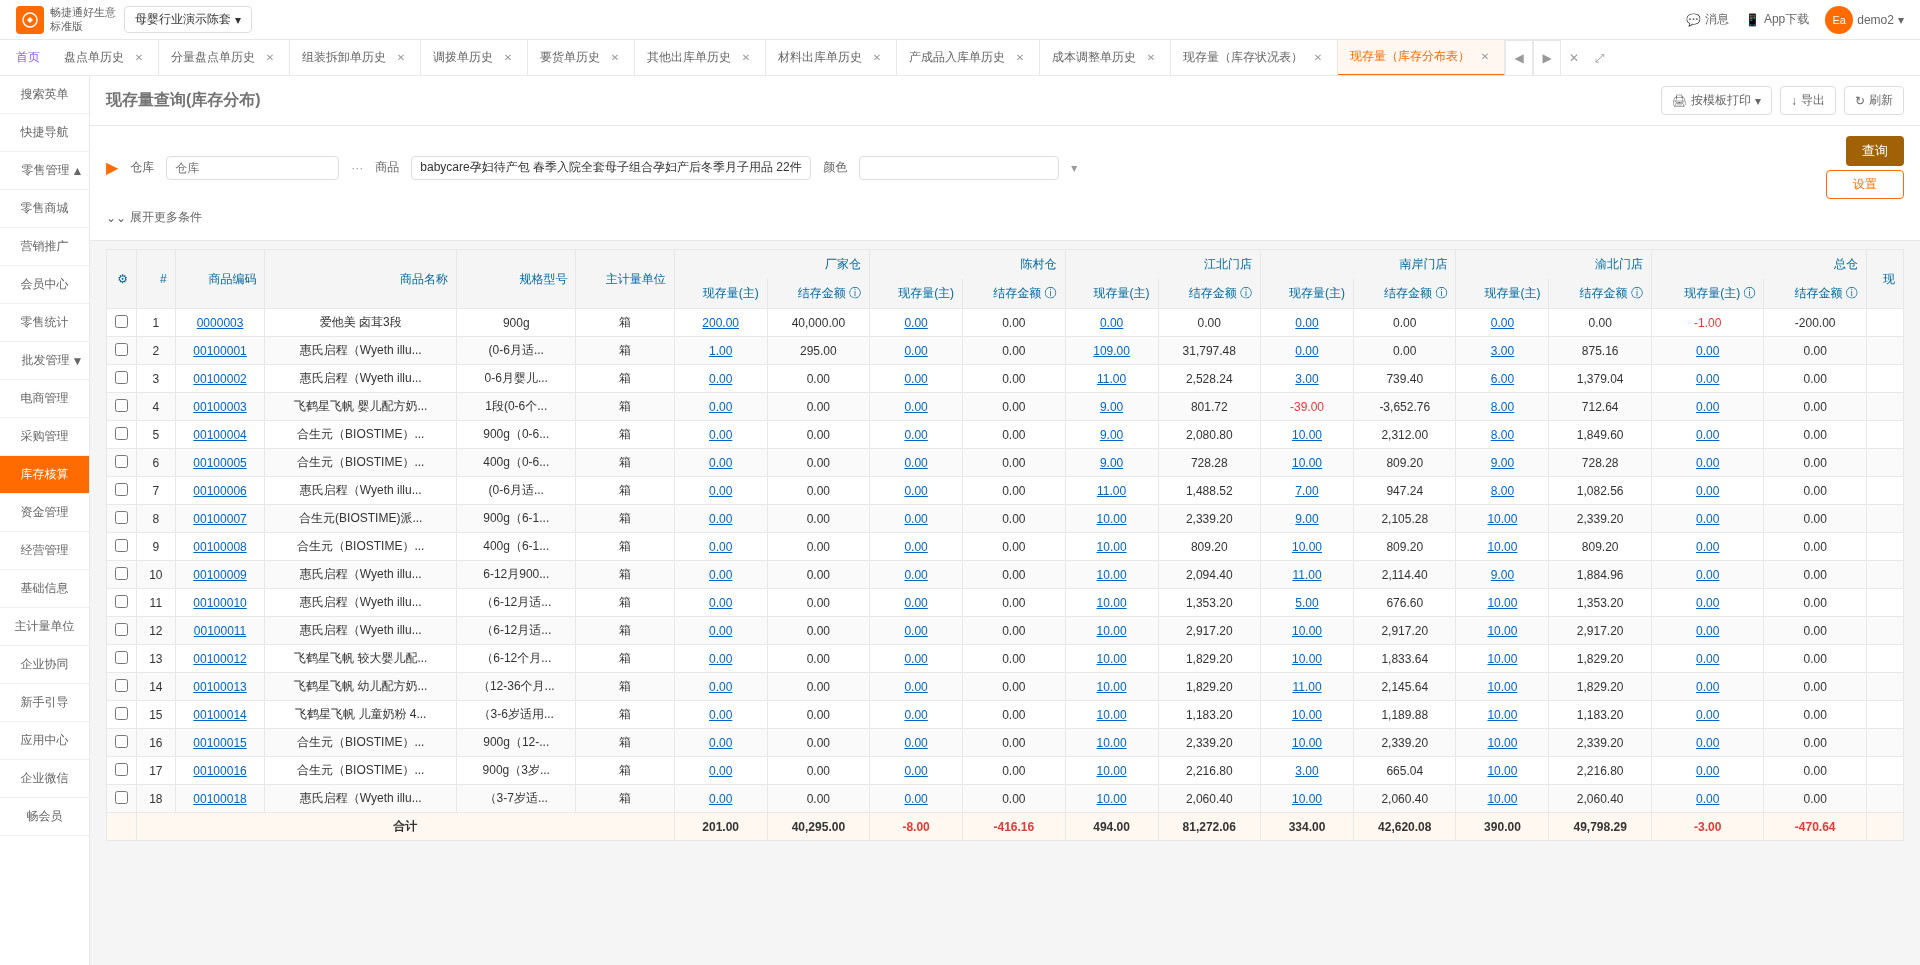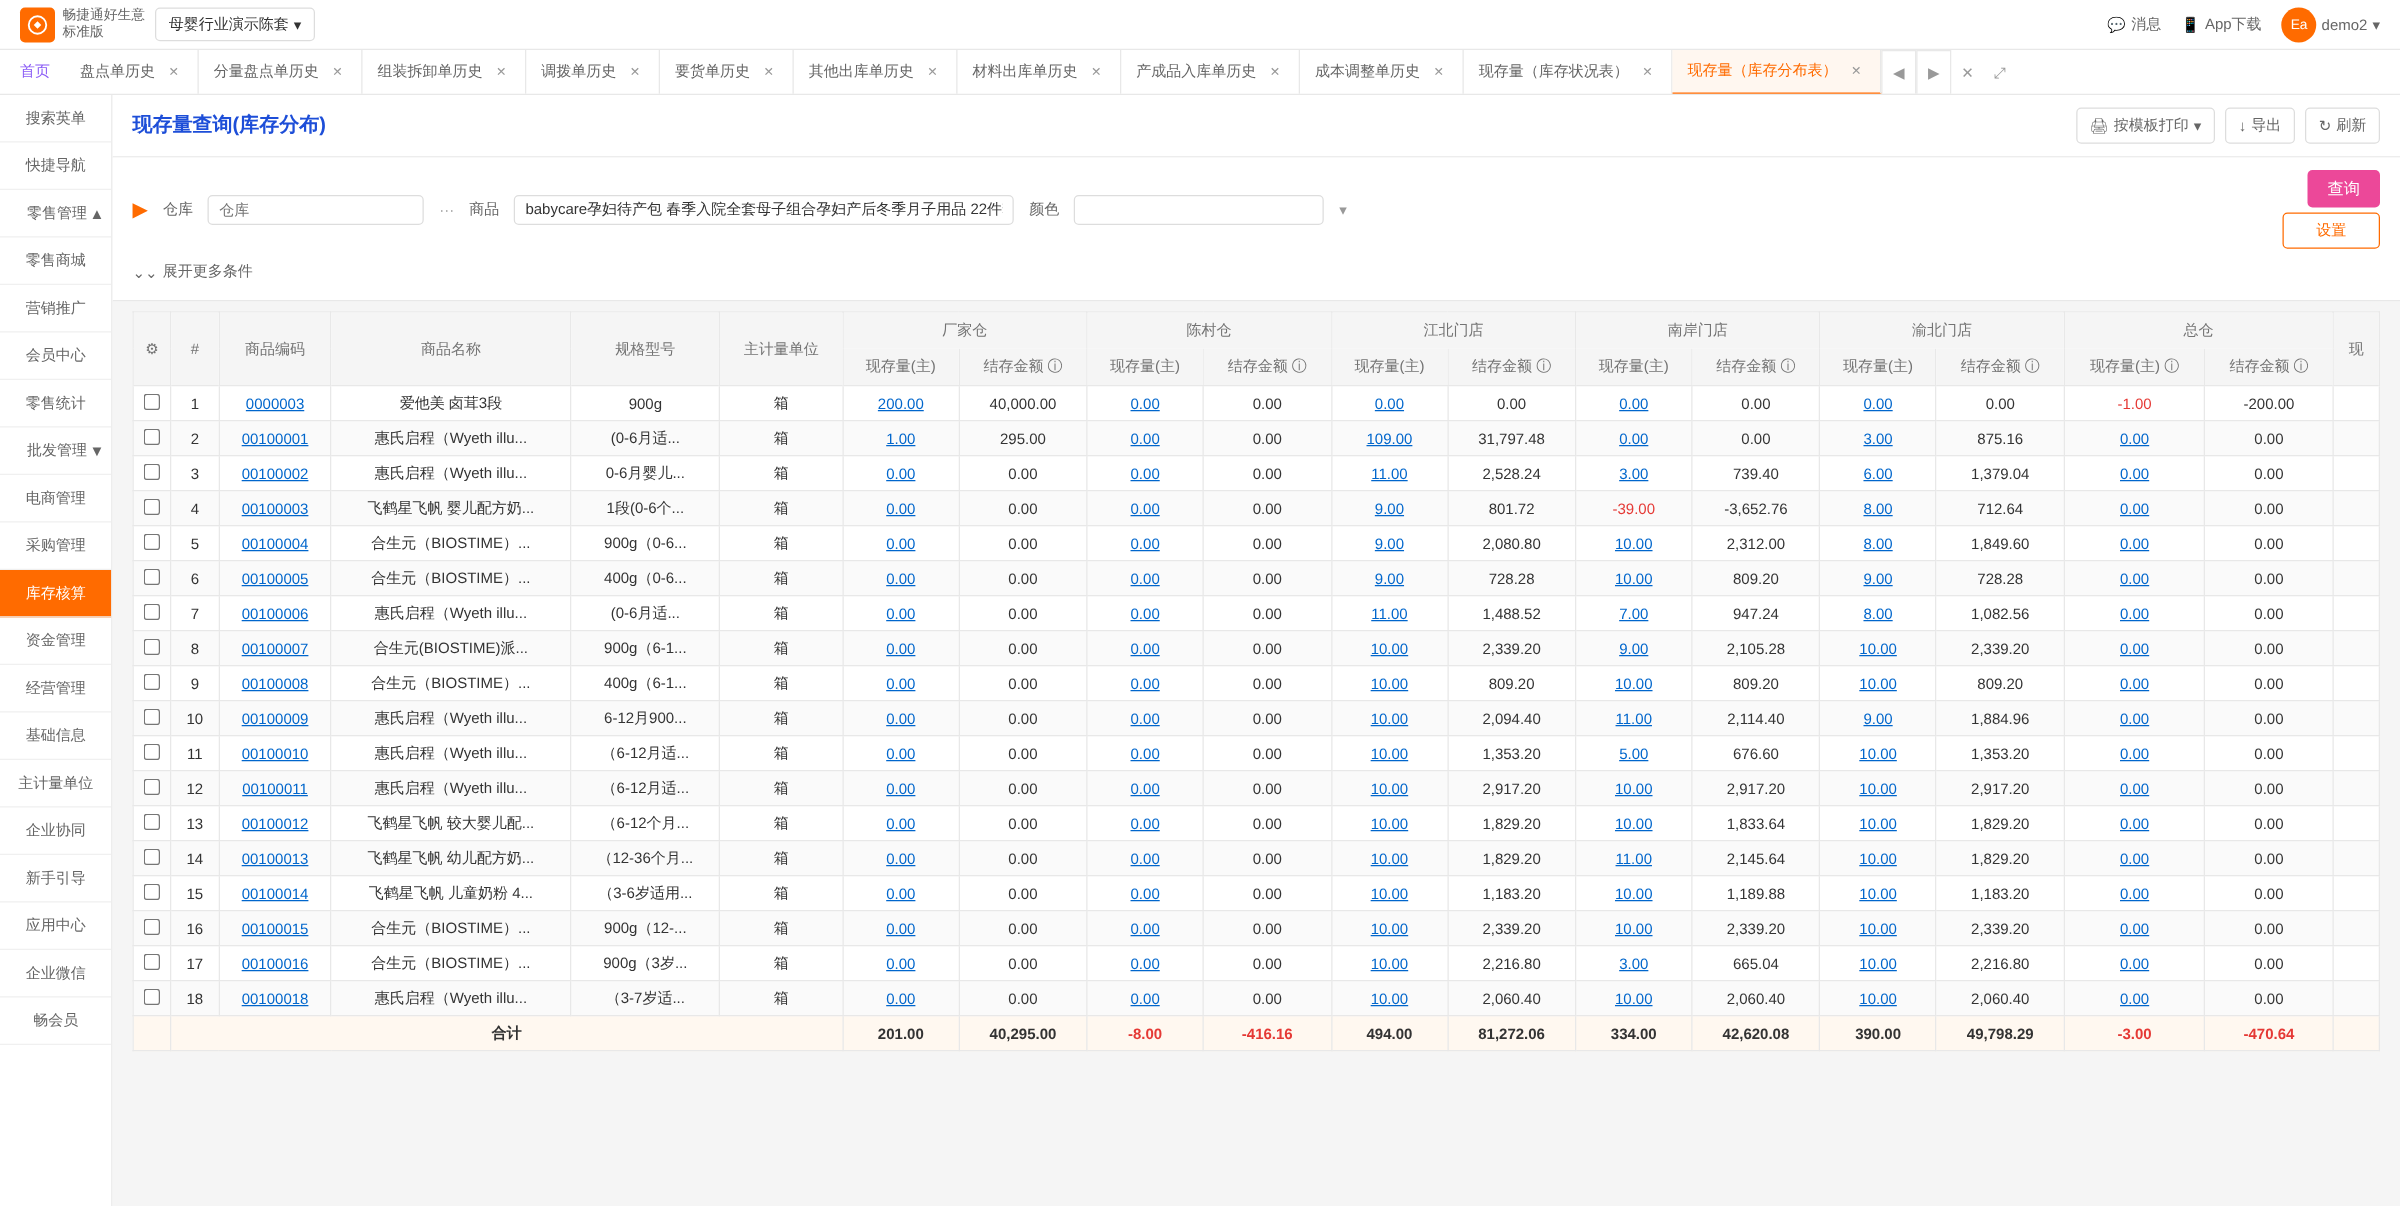--- a/index.html
+++ b/index.html
@@ -33,44 +33,44 @@
     .sidebar { width: 90px; background: #fff; border-right: 1px solid #e8e8e8; display: flex; flex-direction: column; overflow-y: auto; }
     .sidebar-item { padding: 10px 4px; text-align: center; cursor: pointer; color: #666; font-size: 12px; border-bottom: 1px solid #f0f0f0; }
     .sidebar-item.active { background: #ff6b00; color: white; }
     .sidebar-item.has-arrow { display: flex; align-items: center; justify-content: center; gap: 2px; padding-left: 20px; }
 
     
     .content { flex: 1; overflow: hidden; display: flex; flex-direction: column; background: #f5f5f5; }
 
     
     .page-header { background: #fff; padding: 10px 16px; display: flex; align-items: center; justify-content: space-between; border-bottom: 1px solid #e8e8e8; }
-    .page-title { font-size: 16px; font-weight: bold; color: #1d4ed8; }
+    .page-title { font-size: 16px; font-weight: bold; color: #737373; }
     .page-actions { display: flex; align-items: center; gap: 8px; }
     .btn-print { display: flex; align-items: center; gap: 4px; padding: 5px 10px; border: 1px solid #ddd; border-radius: 4px; background: #fff; cursor: pointer; font-size: 12px; color: #666; }
     .btn-export { display: flex; align-items: center; gap: 4px; padding: 5px 10px; border: 1px solid #ddd; border-radius: 4px; background: #fff; cursor: pointer; font-size: 12px; color: #666; }
     .btn-refresh { display: flex; align-items: center; gap: 4px; padding: 5px 10px; border: 1px solid #ddd; border-radius: 4px; background: #fff; cursor: pointer; font-size: 12px; color: #666; }
 
     
     .filter-area { background: #fff; padding: 10px 16px; border-bottom: 1px solid #e8e8e8; }
     .filter-row { display: flex; align-items: center; gap: 12px; margin-bottom: 6px; }
     .filter-row:last-child { margin-bottom: 0; }
     .filter-label { font-size: 12px; color: #666; white-space: nowrap; }
     .filter-input { border: 1px solid #ddd; border-radius: 4px; padding: 4px 8px; font-size: 12px; color: #333; background: #fff; min-width: 80px; }
     .filter-input-long { border: 1px solid #ddd; border-radius: 4px; padding: 4px 8px; font-size: 12px; color: #333; background: #fff; min-width: 400px; }
     .filter-dots { color: #999; cursor: pointer; }
-    .btn-query { background: #ec4899; color: white; border: none; border-radius: 4px; padding: 6px 16px; cursor: pointer; font-size: 13px; margin-left: 20px; }
+    .btn-query { background: #a16207; color: white; border: none; border-radius: 4px; padding: 6px 16px; cursor: pointer; font-size: 13px; margin-left: 20px; }
     .btn-settings { background: #fff; color: #ff6b00; border: 1px solid #ff6b00; border-radius: 4px; padding: 5px 16px; cursor: pointer; font-size: 12px; }
     .filter-actions { display: flex; flex-direction: column; gap: 4px; margin-left: auto; }
     .toggle-expand { color: #666; cursor: pointer; font-size: 12px; display: flex; align-items: center; gap: 4px; justify-content: center; padding: 4px 0; }
     .orange-arrow { color: #ff6b00; font-size: 16px; cursor: pointer; }
 
     
     .table-wrapper { flex: 1; overflow: auto; padding: 8px 16px; }
     .data-table { width: 100%; border-collapse: collapse; background: #fff; font-size: 12px; }
-    .data-table th { background: #f5f5f5; border: 1px solid #e8e8e8; padding: 6px 8px; text-align: center; color: #737373; font-weight: normal; white-space: nowrap; position: sticky; top: 0; z-index: 2; }
+    .data-table th { background: #f5f5f5; border: 1px solid #e8e8e8; padding: 6px 8px; text-align: right; color: #0369a1; font-weight: normal; white-space: nowrap; position: sticky; top: 0; z-index: 2; }
     .data-table td { border: 1px solid #e8e8e8; padding: 5px 8px; text-align: center; color: #333; white-space: nowrap; }
     .data-table tr:nth-child(even) td { background: #fafafa; }
     .num-link { color: #0066cc; text-decoration: underline; cursor: pointer; }
     .num-red { color: #e53935; }
     .col-settings { width: 28px; }
     .th-group { text-align: center; }
     .summary-row td { background: #fff8f0 !important; font-weight: bold; margin-top: 32px; }
     .summary-row .num-red { color: #e53935; }
     table thead tr:first-child th { border-bottom: none; }
     table thead tr:last-child th { border-top: none; }

